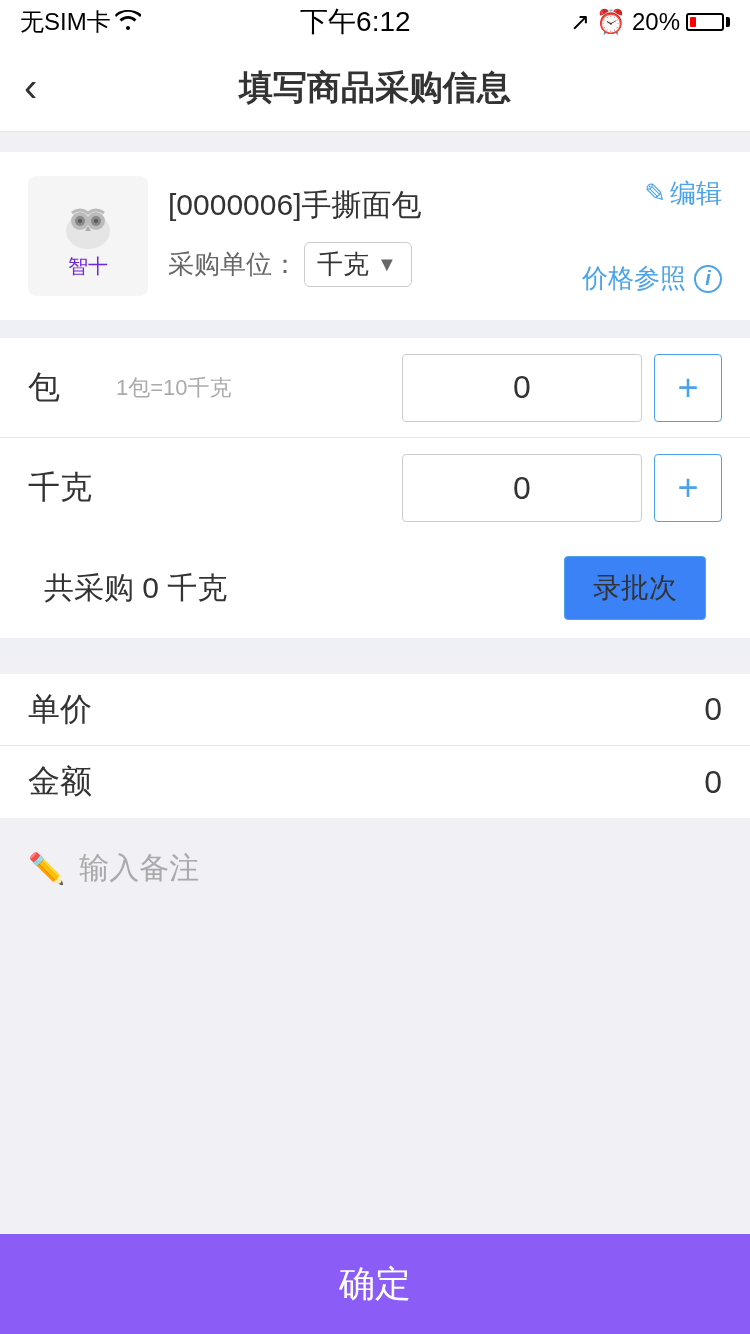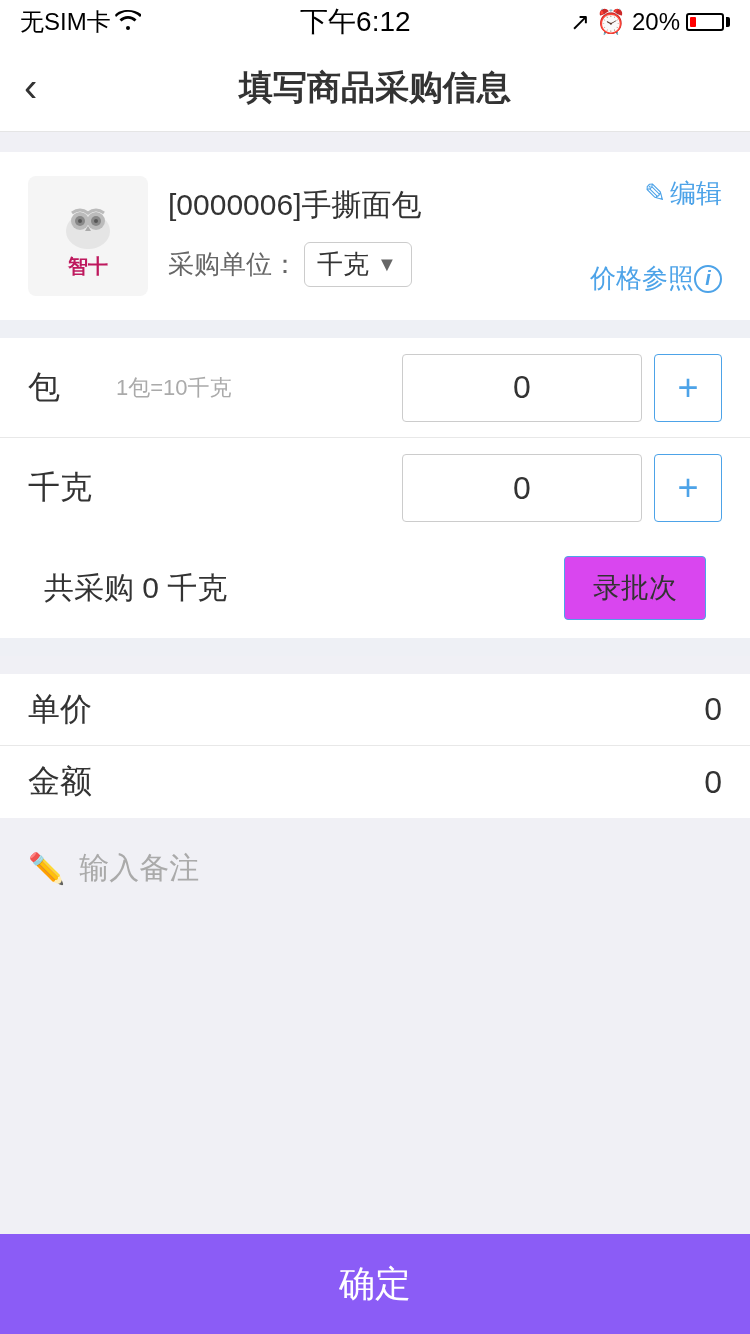--- a/index.html
+++ b/index.html
@@ -115,22 +115,22 @@
     }
     .product-logo {
       font-size: 36px;
       color: #999;
       display: flex;
       flex-direction: column;
       align-items: center;
     }
     .logo-text {
       font-size: 20px;
-      color: #be185d;
-      font-weight: bold;
+      color: #6d28d9;
+      font-weight: normal;
     }
     .product-info {
       flex: 1;
     }
     .product-name {
       font-size: 30px;
       color: #333;
       font-weight: 500;
       margin-bottom: 16px;
     }
@@ -172,21 +172,21 @@
       cursor: pointer;
     }
     .price-ref {
       position: absolute;
       right: 28px;
       bottom: 24px;
       font-size: 26px;
       color: #4da3e8;
       display: flex;
       align-items: center;
-      gap: 0;
+      gap: 8px;
       cursor: pointer;
     }
     .price-ref-icon {
       width: 28px;
       height: 28px;
       border-radius: 50%;
       border: 2px solid #4da3e8;
       display: flex;
       align-items: center;
       justify-content: center;
@@ -273,21 +273,21 @@
       font-size: 30px;
       color: #333;
     }
     .record-btn {
       height: 64px;
       padding: 0 28px;
       border: 1px solid #4da3e8;
       border-radius: 4px;
       font-size: 28px;
       color: #333;
-      background: #d946ef;
+      background: #3b82f6;
       cursor: pointer;
       display: flex;
       align-items: center;
       justify-content: center;
     }
 
     
     .info-section {
       background: #fff;
       margin-top: 18px;

